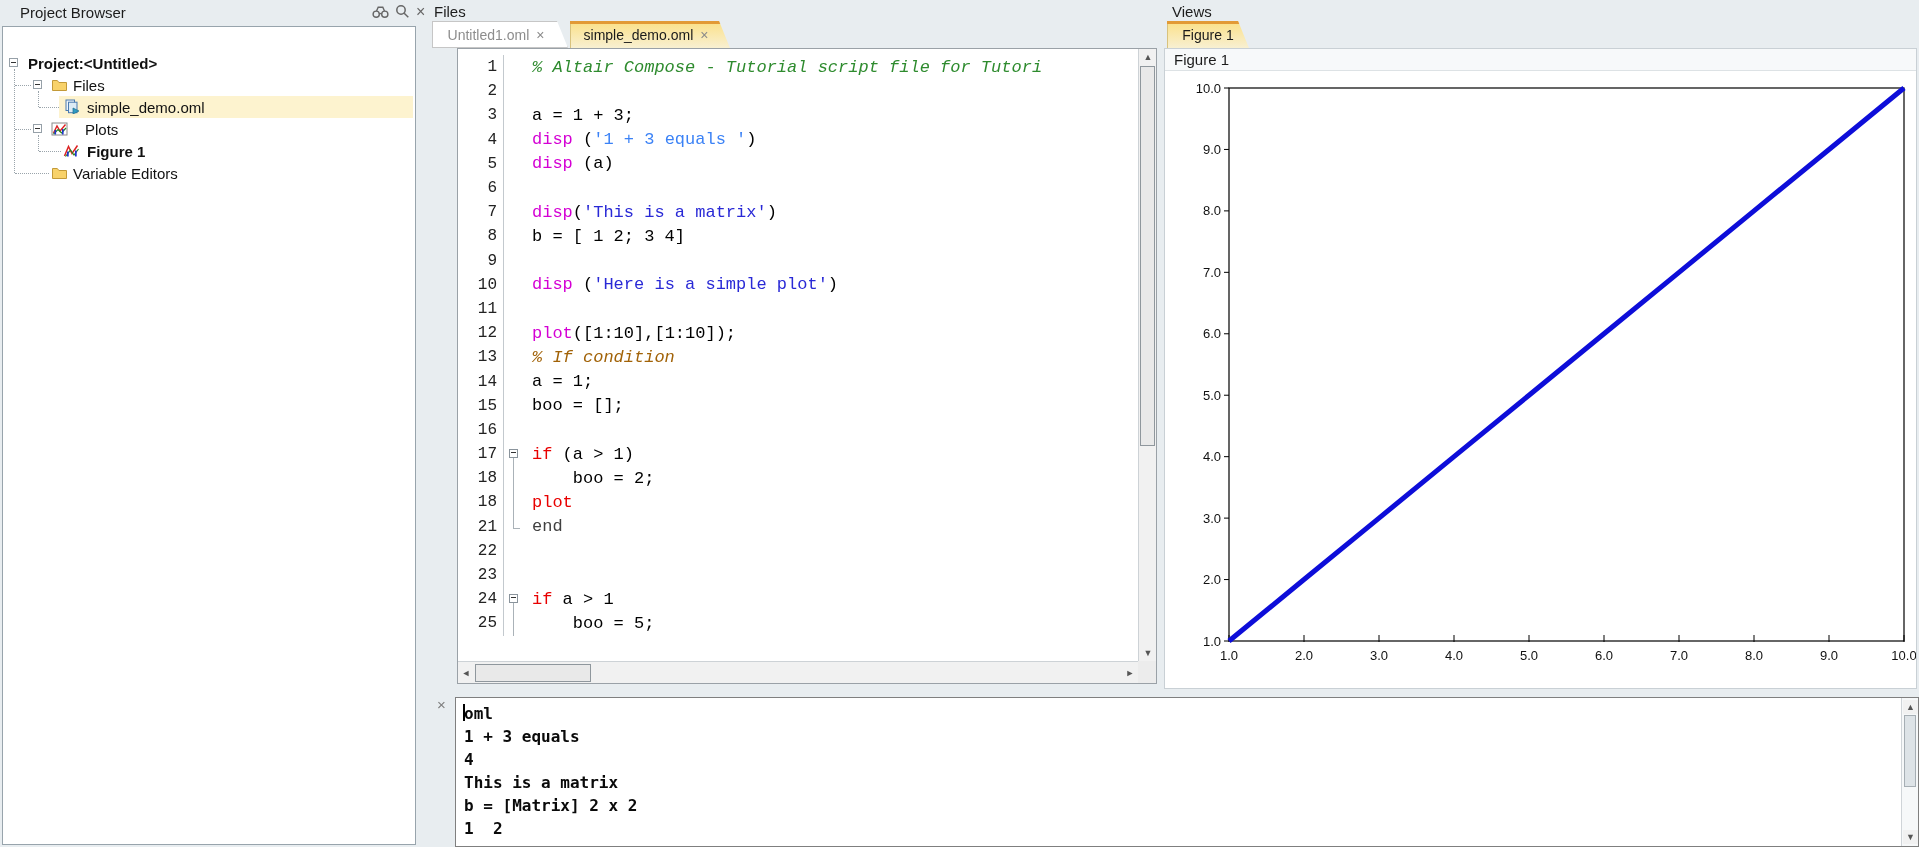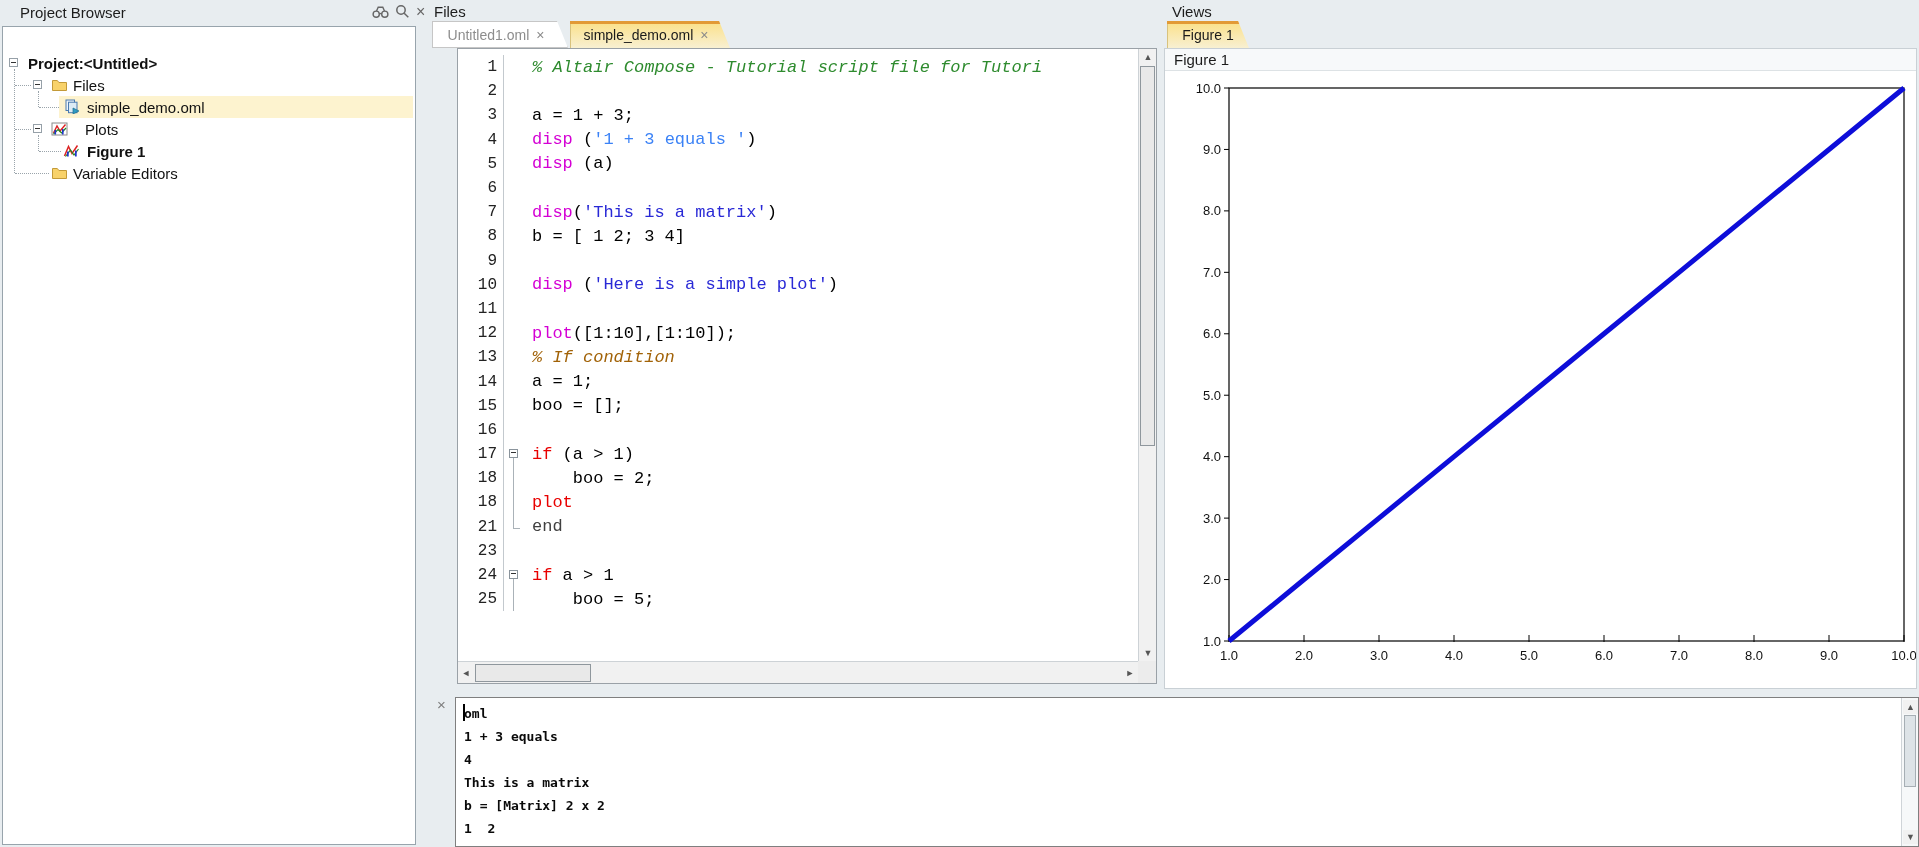--- a/index.html
+++ b/index.html
@@ -57,21 +57,21 @@
   #views-title{left:1172px;top:3px;}
   #figure-window{position:absolute;left:1164px;top:48px;width:753px;height:641px;background:#fff;border:1px solid #c9d0d5;box-sizing:border-box;}
   #figure-caption{position:absolute;left:9px;top:2px;font-size:15px;color:#1c1c1c;}
   #figure-caption-bar{position:absolute;left:0;top:0;right:0;height:21px;background:#f7f9fa;border-bottom:1px solid #dde2e5;}
   #plot-svg{position:absolute;left:0;top:21px;}
   .tick-label{font-family:"Liberation Sans",sans-serif;font-size:13px;fill:#111;}
 
   
   #console-close{position:absolute;left:437px;top:698px;font-size:15px;color:#7d7d7d;line-height:14px;}
   #console-box{position:absolute;left:455px;top:697px;width:1464px;height:150px;background:#fff;border:1px solid #7f7f7f;box-sizing:border-box;}
-  #console-lines{position:absolute;left:8px;top:4px;right:20px;bottom:0;font-family:"DejaVu Sans Mono",monospace;font-size:13px;font-weight:700;color:#0a0a0a;line-height:23px;white-space:pre;overflow:hidden;}
+  #console-lines{position:absolute;left:8px;top:4px;right:20px;bottom:0;font-family:"DejaVu Sans Mono",monospace;font-size:16px;font-weight:700;color:#0a0a0a;line-height:23px;white-space:pre;overflow:hidden;}
   #console-caret{position:absolute;left:7px;top:6px;width:1.5px;height:17px;background:#000;}
   #console-sb{position:absolute;right:0;top:0;width:17px;bottom:0;background:#f6f8f9;border-left:1px solid #cfd4d8;box-sizing:border-box;}
 </style>
 </head>
 <body>
 
 <div id="app">
 
   <div class="panel-title" id="pb-title">Project Browser</div>
   <div id="pb-icons">
@@ -258,20 +258,25 @@
         </div>
         <div class="code-row">
           <div class="ln">18</div>
           <div class="fold f-mid"></div>
           <div class="code-text"><span class="seg-flow" style="color: rgb(232, 0, 0);">plot</span></div>
         </div>
         <div class="code-row">
           <div class="ln">21</div>
           <div class="fold f-end"></div>
           <div class="code-text"><span class="seg-flow" style="color: #404040;">end</span></div>
+        </div>
+        <div class="code-row">
+          <div class="ln">22</div>
+          <div class="fold"></div>
+          <div class="code-text"></div>
         </div>
         <div class="code-row">
           <div class="ln">23</div>
           <div class="fold"></div>
           <div class="code-text"></div>
         </div>
         <div class="code-row">
           <div class="ln">24</div>
           <div class="fold f-start">
             <span></span>

